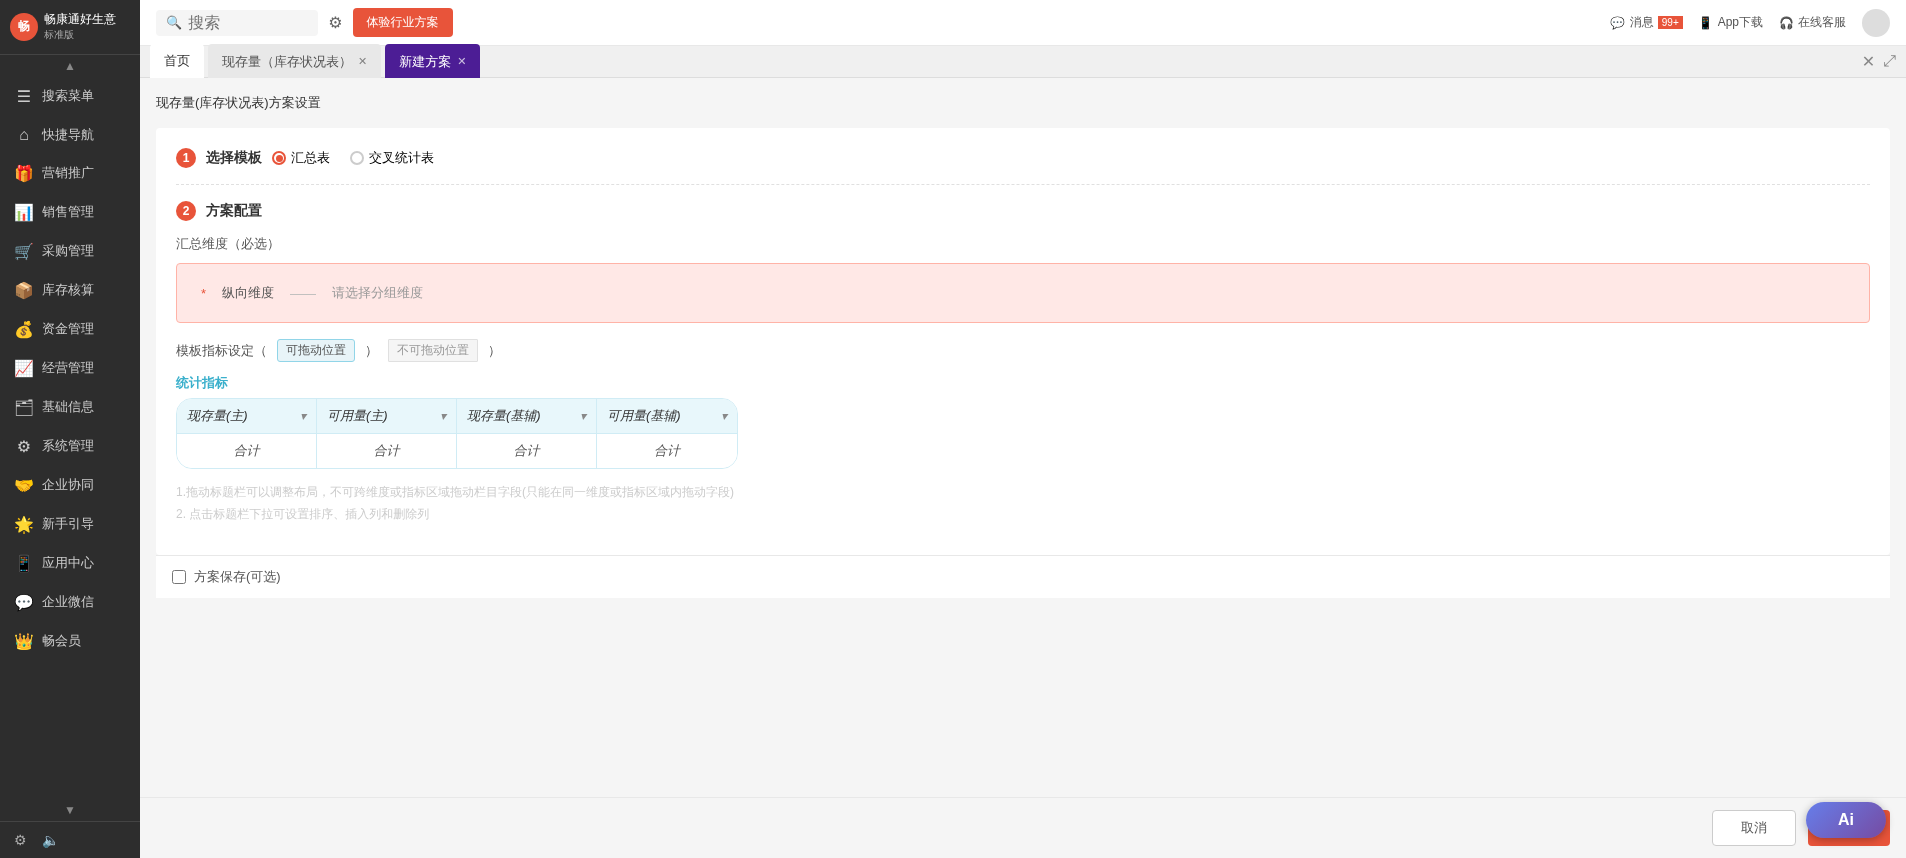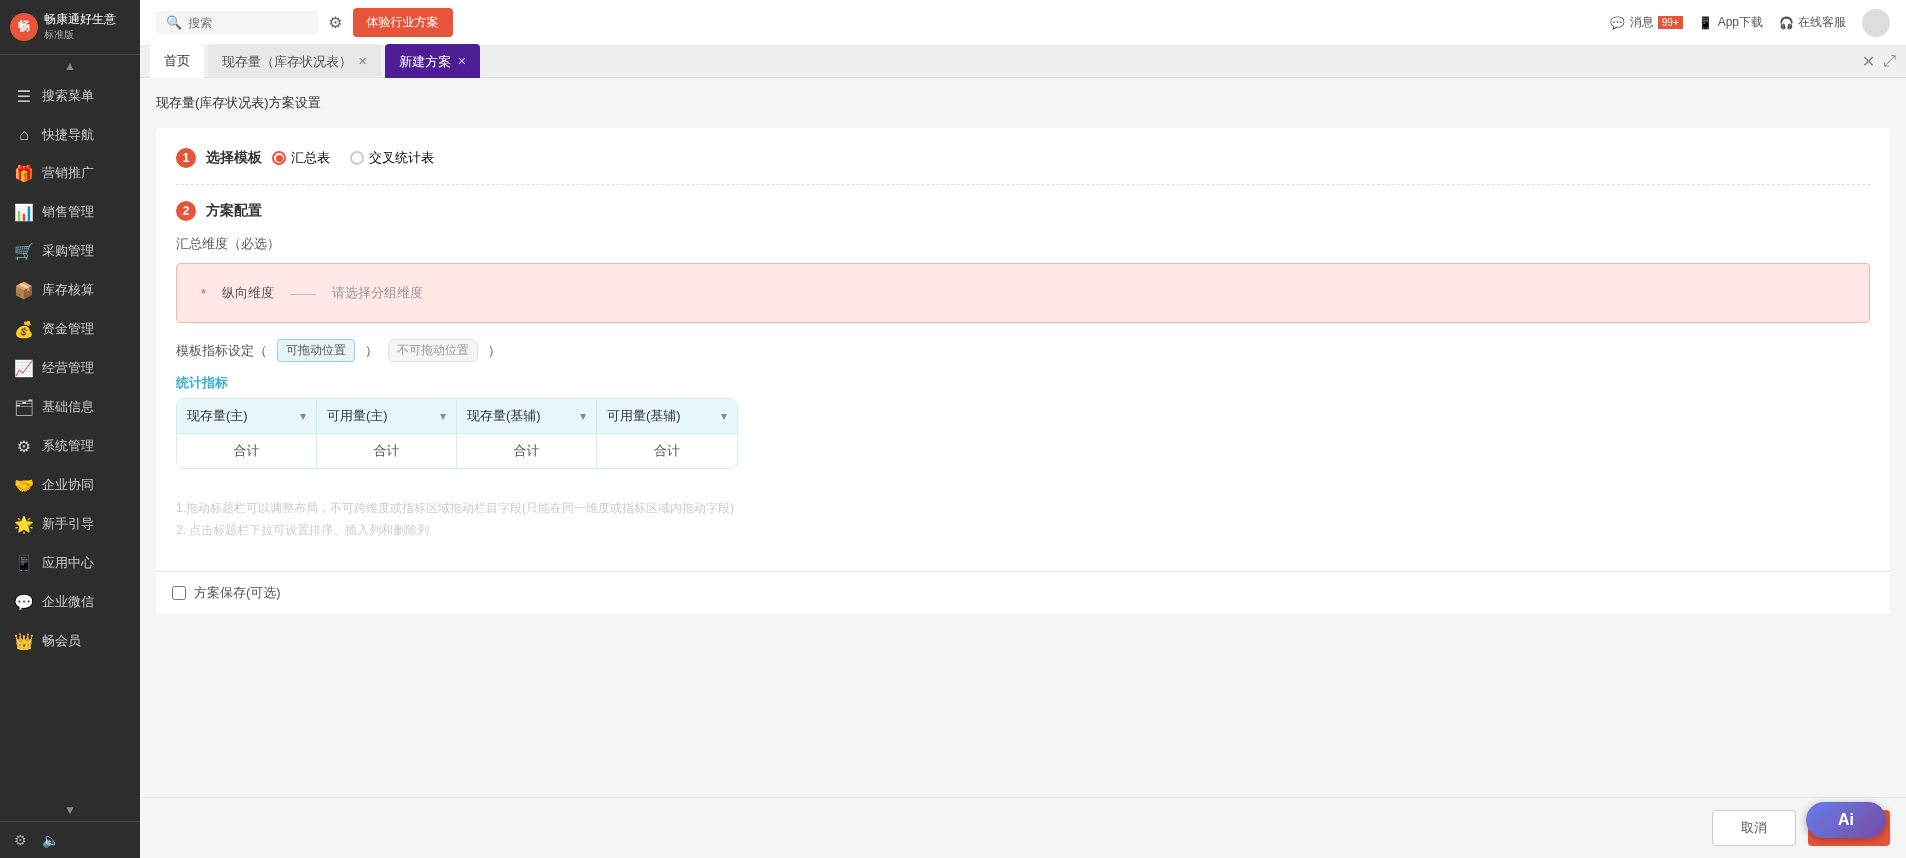--- a/index.html
+++ b/index.html
@@ -61,21 +61,21 @@
       border-bottom: 1px solid #e8e8e8;
       gap: 10px;
     }
     .topbar-search {
       display: flex; align-items: center; gap: 6px;
       background: #f5f5f5; border-radius: 4px;
       padding: 4px 10px;
     }
     .topbar-search input {
       border: none; background: transparent; outline: none;
-      font-size: 12px; width: 120px; color: #15803d;
+      font-size: 16px; width: 120px; color: #15803d;
     }
     .topbar-gear { color: #666; cursor: pointer; font-size: 16px; }
     .topbar-btn {
       background: #e8543a;
       color: white;
       border: none;
       border-radius: 4px;
       padding: 6px 14px;
       font-size: 12px;
       cursor: pointer;
@@ -202,32 +202,32 @@
       border: 1px solid #91d5e8;
       color: #555;
       border-radius: 3px;
       padding: 2px 8px;
       font-size: 12px;
     }
     .indicator-tag-gray {
       background: #f5f5f5;
       border: 1px solid #e0e0e0;
       color: #999;
-      border-radius: 6px;
+      border-radius: 1px;
       padding: 2px 8px;
       font-size: 12px;
     }
 
     
     .stat-table {
       border: 1px solid #d0ecf5;
-      border-radius: 8px;
+      border-radius: 16px;
       overflow: hidden;
       display: inline-block;
-      margin-bottom: 16px;
+      font-style: italic;
     }
     .stat-table-section-label { color: #3bb0cc; font-size: 13px; font-weight: bold; margin-bottom: 6px; }
     .stat-table-header {
       display: flex;
     }
     .stat-col {
       width: 140px;
       border-right: 1px solid #d0ecf5;
     }
     .stat-col:last-child { border-right: none; }

